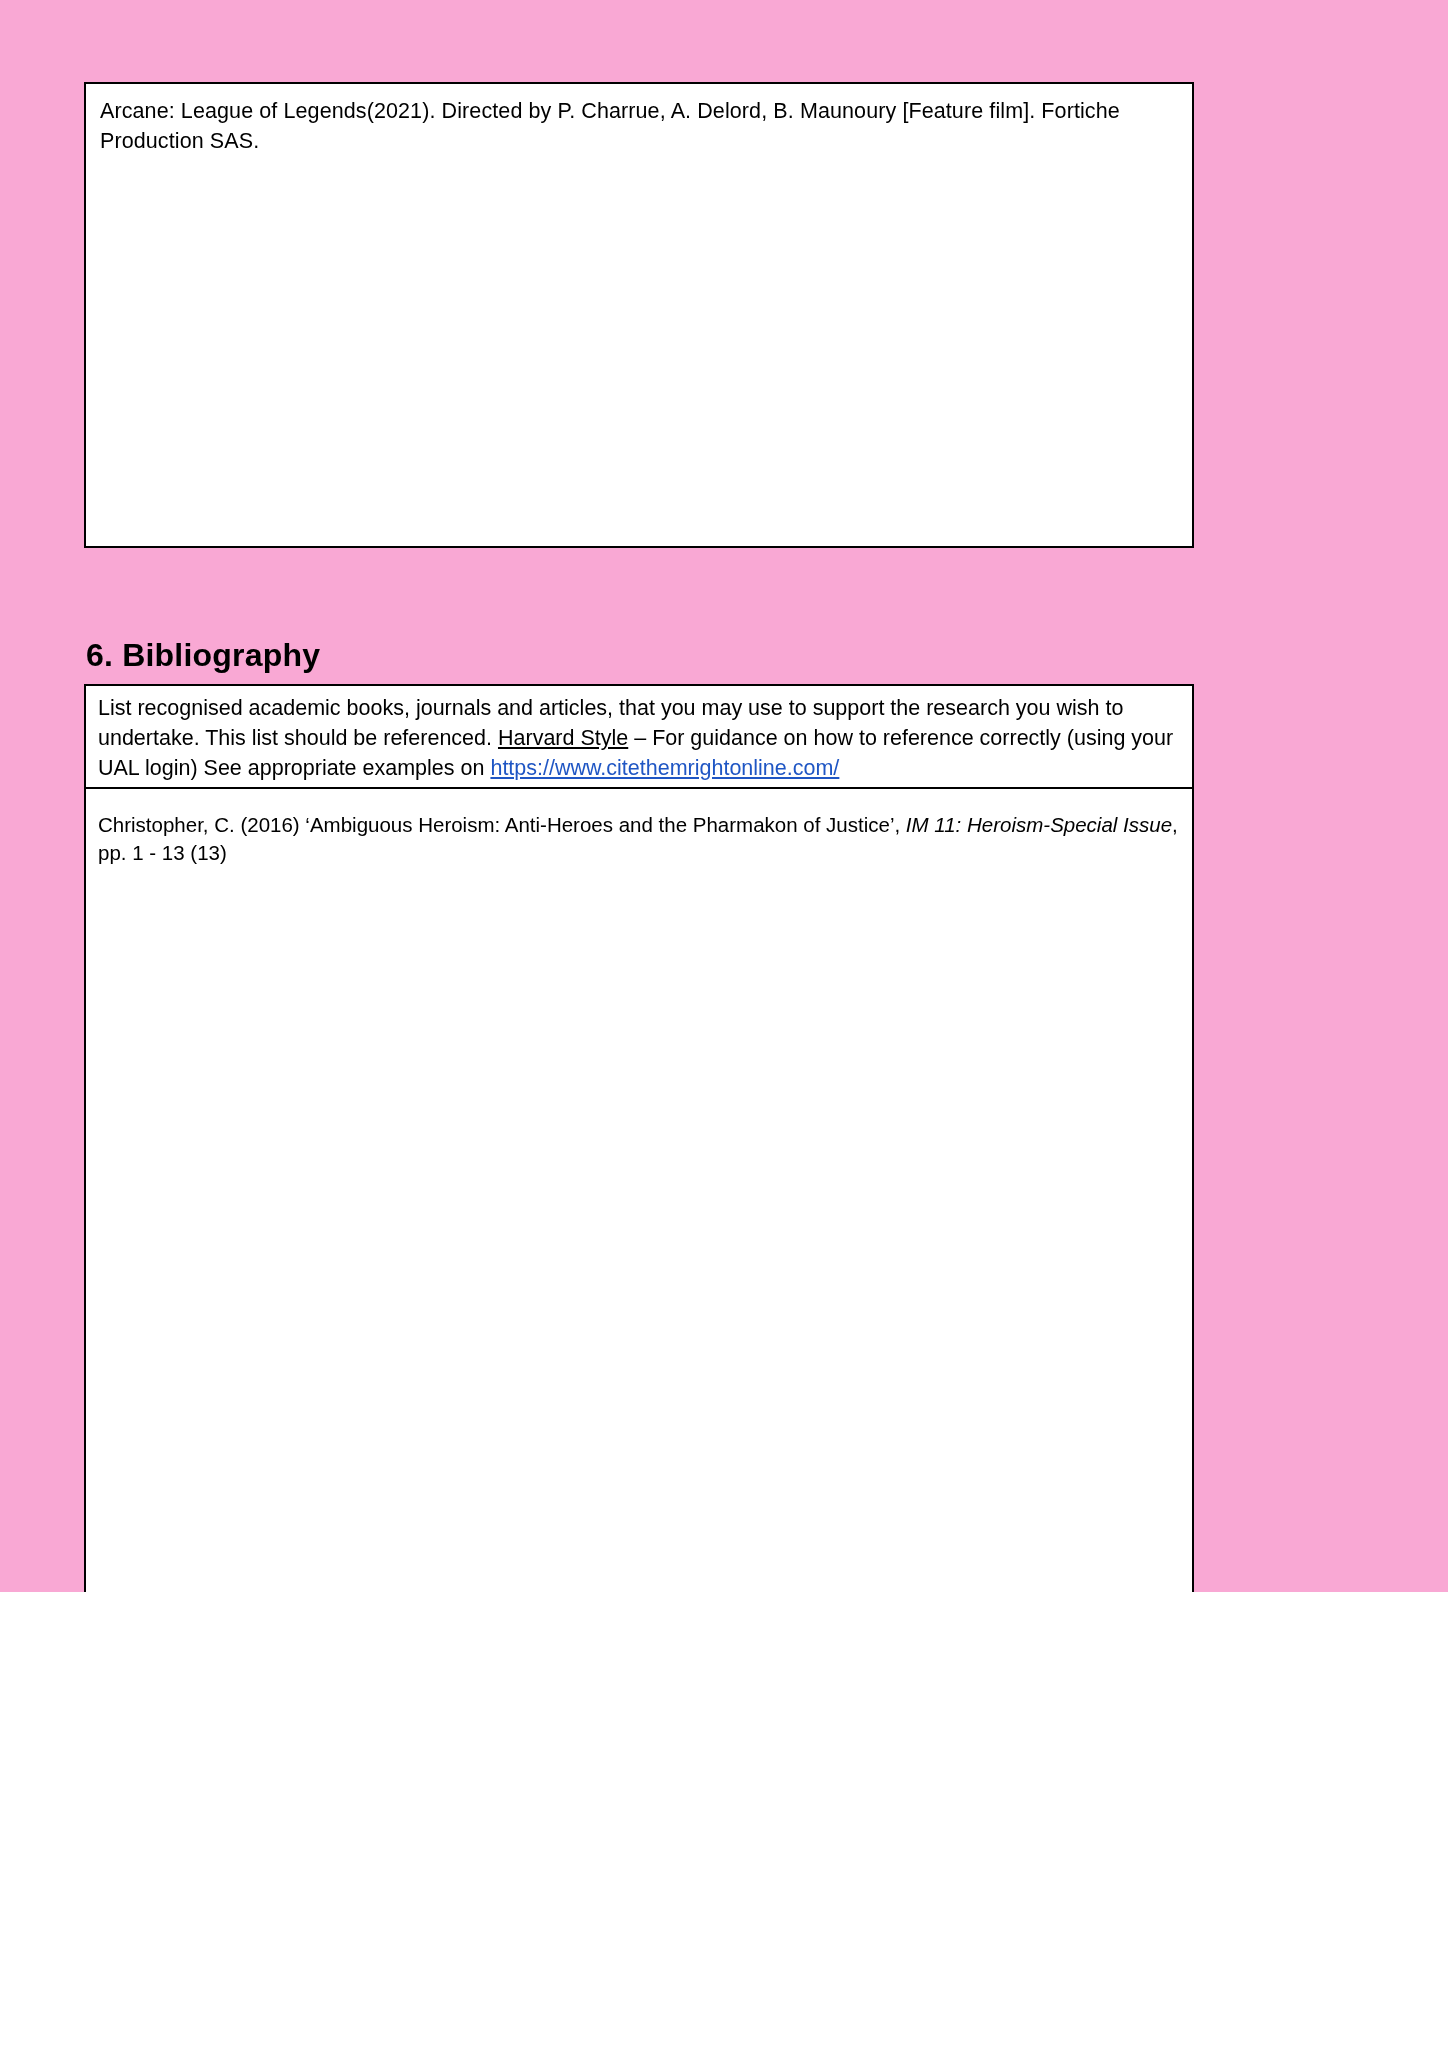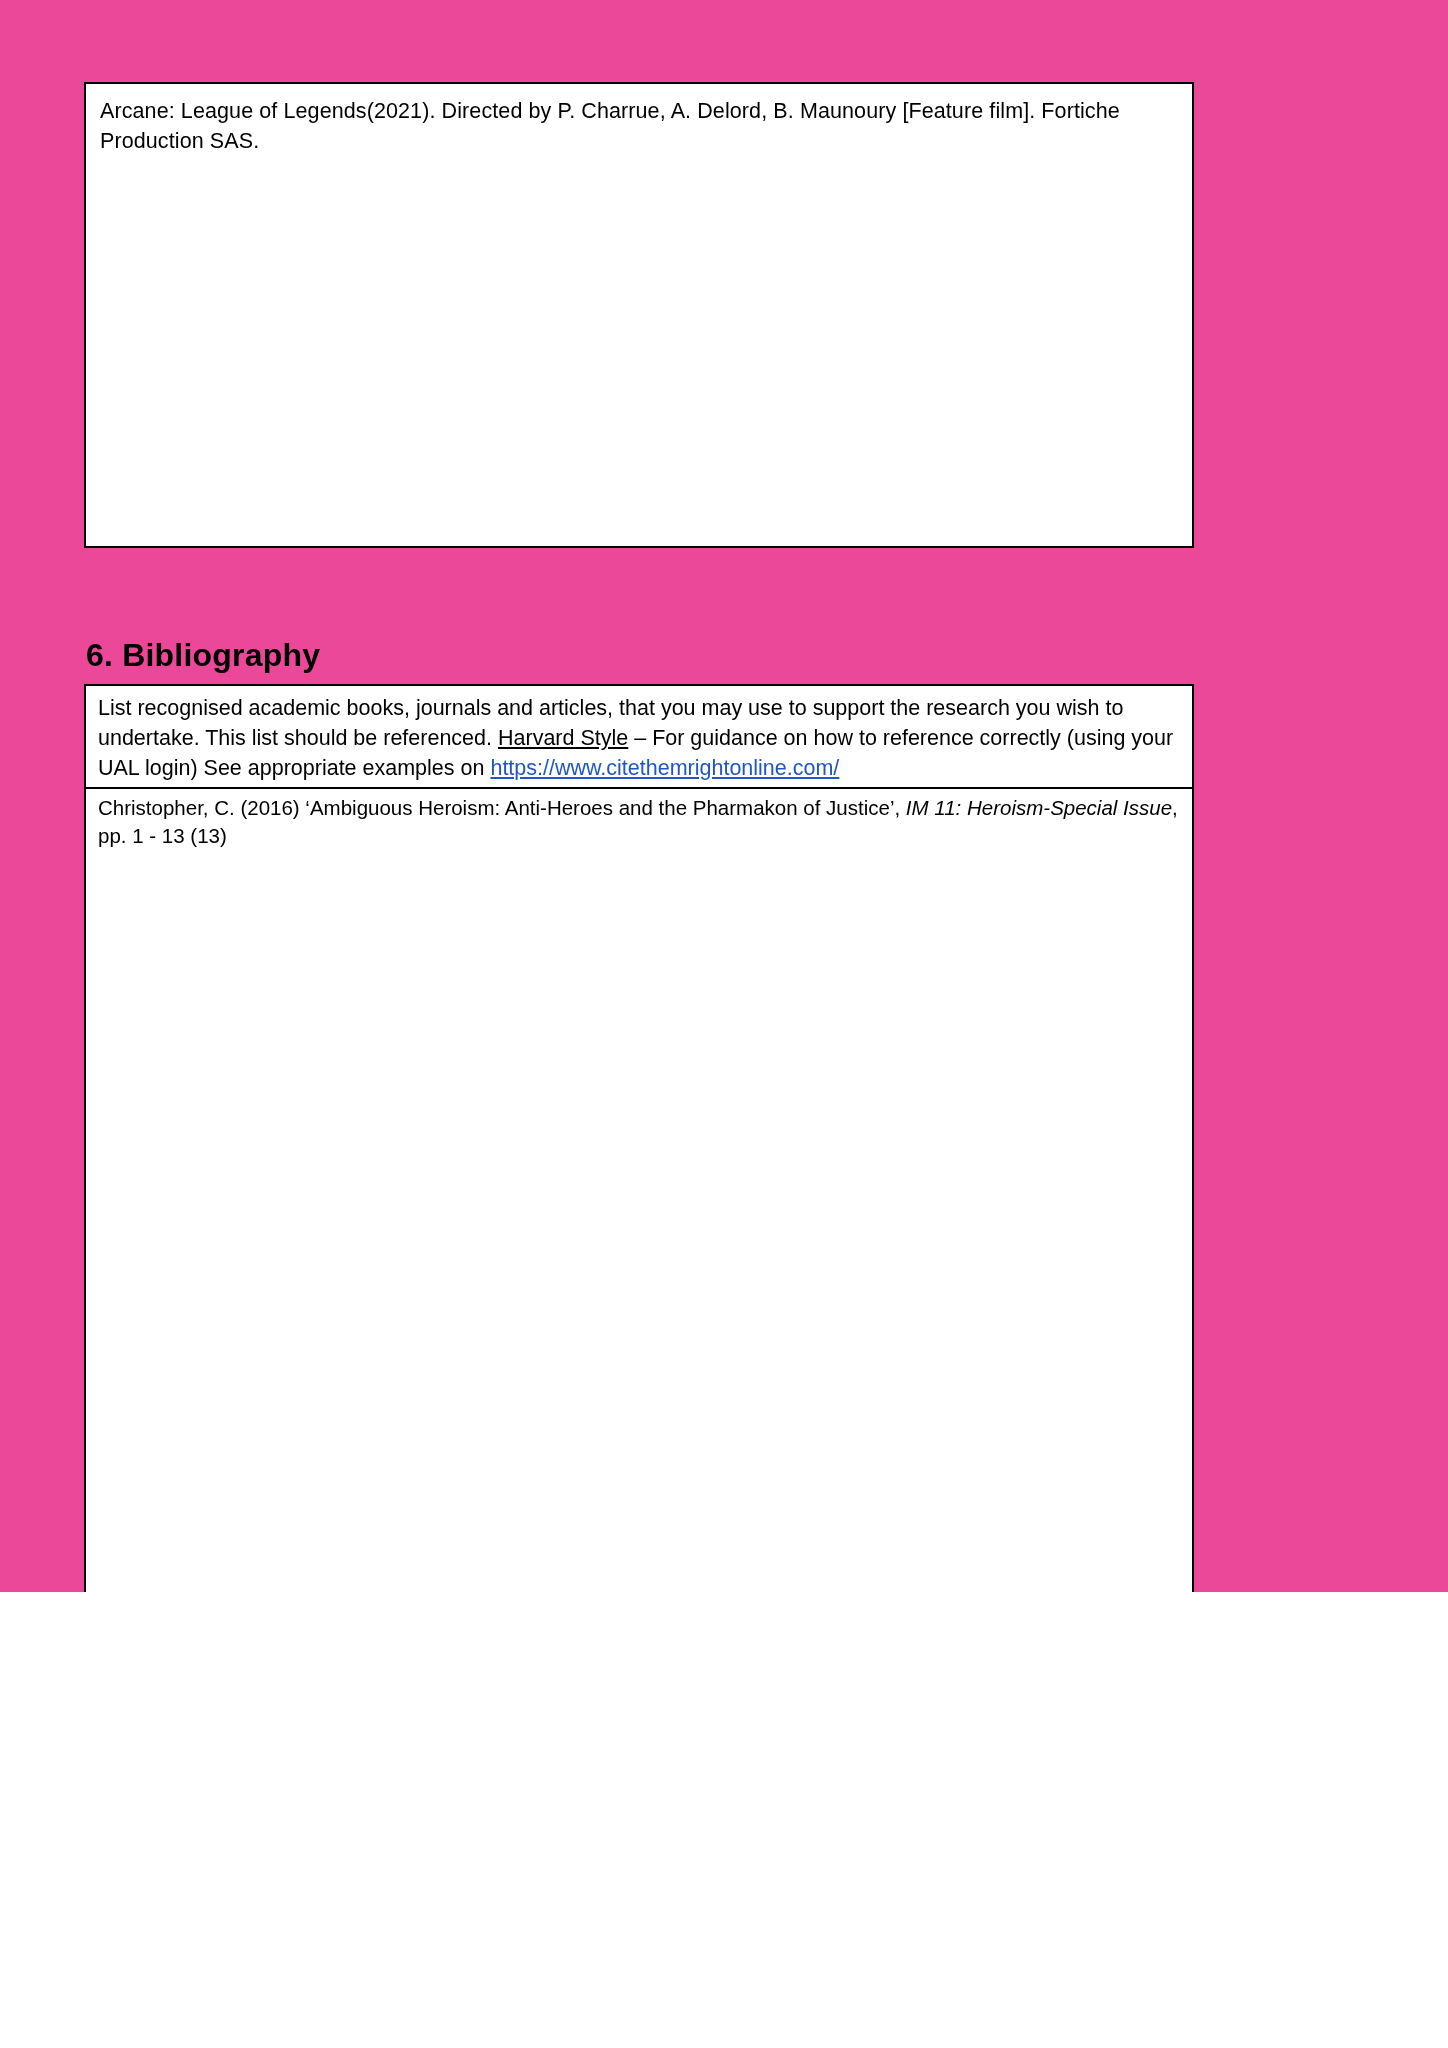--- a/index.html
+++ b/index.html
@@ -14,21 +14,21 @@
     font-family: "Liberation Sans", sans-serif;
     color: #000000;
     -webkit-font-smoothing: antialiased;
   }
 
   .page {
     position: absolute;
     left: 0; top: 0;
     width: 1448px;
     height: 1592px;
-    background: #ec4899;
+    background: #f9a8d4;
     overflow: hidden;
   }
 
   
   .top-box {
     position: absolute;
     left: 84px;
     top: 82px;
     width: 1110px;
     height: 466px;
@@ -83,21 +83,21 @@
     text-decoration: underline;
   }
   .biblio-instructions a.link {
     color: #1f56c4;
     word-break: break-all;
   }
 
   
   .biblio-entries {
     position: relative;
-    padding: 5px 10px 0 12px;
+    padding: 22px 10px 0 12px;
     font-size: 20.5px;
     line-height: 28px;
   }
   .ref-entry {
     margin: 0 0 29px 0;
   }
   .ref-entry:first-child {
     margin-top: 0;
   }
   .ref-entry i {

